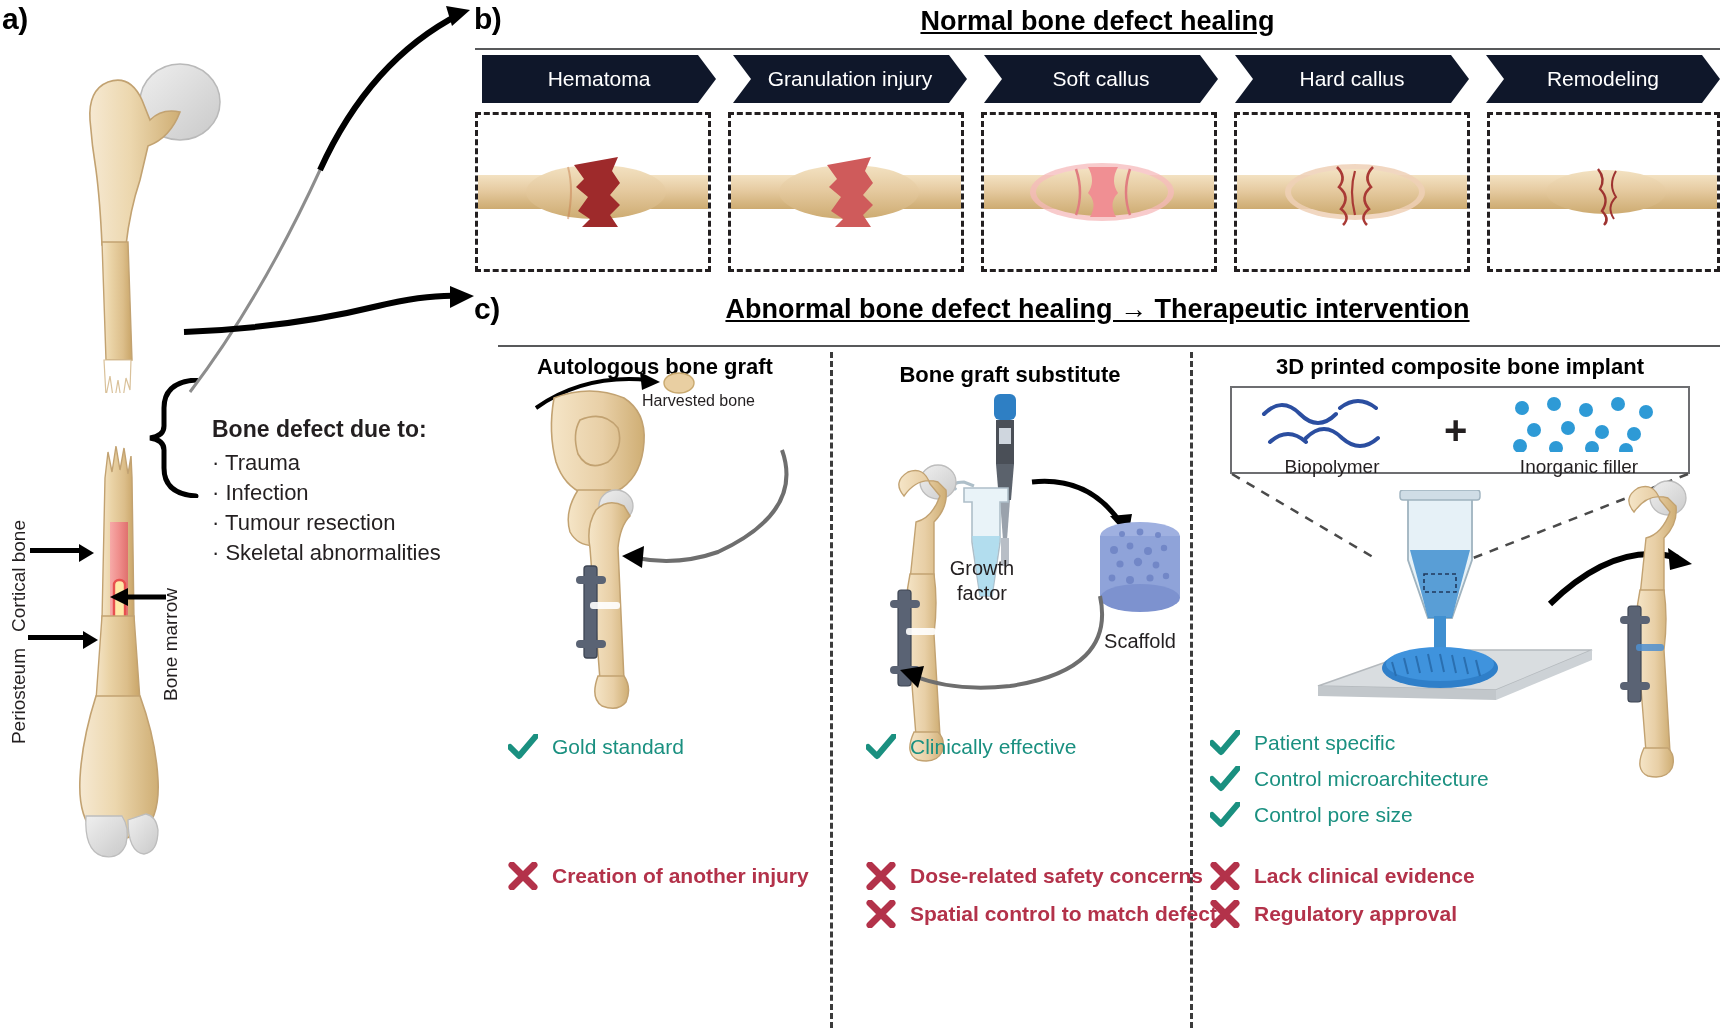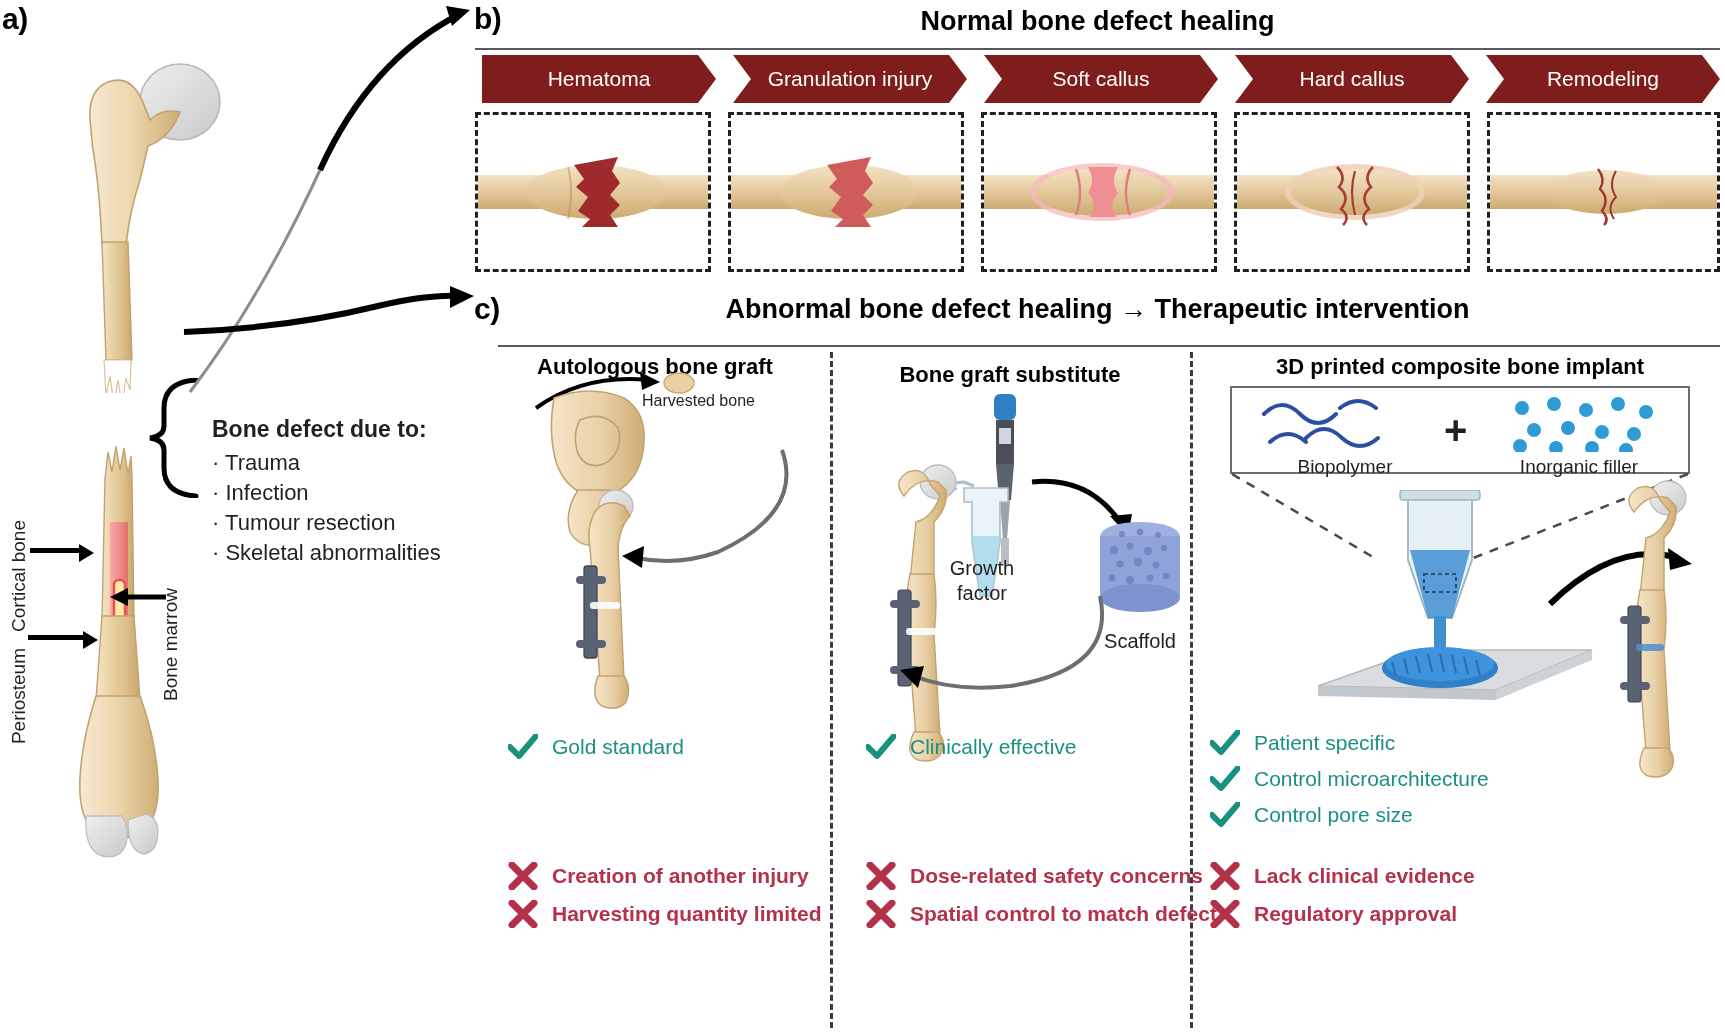--- a/index.html
+++ b/index.html
@@ -1,35 +1,35 @@
 <!DOCTYPE html>
 <html><head>
 <meta charset="utf-8">
 <style>
   html,body{margin:0;padding:0;background:#ffffff;}
   body{width:1725px;height:1035px;position:relative;overflow:hidden;
        font-family:"Liberation Sans","DejaVu Sans",sans-serif;color:#231f20;}
   .abs{position:absolute;}
   .panel-letter{font-size:30px;font-weight:700;color:#000;letter-spacing:-.5px;}
-  .sec-title{font-size:27px;font-weight:700;color:#000;text-align:center;}
+  .sec-title{font-size:27px;font-weight:700;color:#000;text-align:center;text-decoration:underline;}
 
   
   #panelA{left:0;top:0;width:470px;height:1035px;}
   .bone-label{font-size:19px;color:#231f20;white-space:nowrap;}
   .vert{writing-mode:vertical-rl;transform:rotate(180deg);}
   .arrow-r{position:absolute;height:0;border-top:5px solid #000;}
   .arrow-r:after{content:"";position:absolute;right:-14px;top:-9px;
      border-left:15px solid #000;border-top:9px solid transparent;border-bottom:9px solid transparent;}
   .defect-text{font-size:22px;line-height:30px;color:#231f20;}
 
   
   #panelB{left:470px;top:0;width:1255px;height:282px;}
   .rule{position:absolute;background:#58595b;height:2px;}
   .chev-row{position:absolute;left:5px;top:55px;display:flex;width:1245px;height:48px;}
-  .chev{flex:1;background:#7f1d1d;color:#fff;display:flex;align-items:center;
+  .chev{flex:1;background:#0f172a;color:#fff;display:flex;align-items:center;
         justify-content:center;font-size:21px;position:relative;margin-right:10px;
         clip-path:polygon(0 0, calc(100% - 18px) 0, 100% 50%, calc(100% - 18px) 100%, 0 100%);margin-left:7px;}
   .chev.first{clip-path:polygon(0 0, calc(100% - 18px) 0, 100% 50%, calc(100% - 18px) 100%, 0 100%);}
   .chev.mid{clip-path:polygon(0 0, calc(100% - 18px) 0, 100% 50%, calc(100% - 18px) 100%, 0 100%, 18px 50%);}
   .stage-box{position:absolute;top:112px;height:160px;border:3px dashed #231f20;
              box-sizing:border-box;overflow:hidden;}
 
   
   #panelC{left:470px;top:282px;width:1255px;height:753px;}
   .col-head{font-size:22px;font-weight:700;color:#000000;text-align:center;}
@@ -291,26 +291,20 @@
     </div>
   </div>
 
   <div class="abs" style="left:38px;top:580px;">
     <div class="pro con">
       <svg class="xm" viewBox="0 0 30 28">
         <path d="M4 3 L26 25 M26 3 L4 25" stroke="#b3324a" stroke-width="7" stroke-linecap="round"></path>
       </svg>
       <span class="txt">Creation of another injury</span>
     </div>
-    <div class="pro con">
-      <svg class="xm" viewBox="0 0 30 28">
-        <path d="M4 3 L26 25 M26 3 L4 25" stroke="#b3324a" stroke-width="7" stroke-linecap="round"></path>
-      </svg>
-      <span class="txt">Harvesting quantity limited</span>
-    </div>
   </div>
 
   <div class="abs col-head" style="left:380px;top:80px;width:320px;">Bone graft substitute</div>
 
   <svg class="abs" style="left:500px;top:108px;" width="70" height="180" viewBox="0 0 70 180">
     <rect x="24" y="4" width="22" height="26" rx="6" fill="#2e7fc4"></rect>
     <rect x="26" y="30" width="18" height="44" fill="#4a4f57"></rect>
     <rect x="29" y="38" width="12" height="16" fill="#cfd6de"></rect>
     <path d="M26 74 L44 74 L41 110 L29 110 Z" fill="#5b626c"></path>
     <path d="M30 110 L40 110 L37 150 L33 150 Z" fill="#9aa2ac"></path>
@@ -419,21 +413,21 @@
           <circle cx="62" cy="32" r="7"></circle>
           <circle cx="96" cy="36" r="7"></circle>
         <circle cx="128" cy="38" r="7"></circle>
           <circle cx="14" cy="50" r="7"></circle>
           <circle cx="50" cy="52" r="7"></circle>
         <circle cx="86" cy="52" r="7"></circle>
           <circle cx="120" cy="54" r="7"></circle>
       </g>
     </svg>
   </div>
-  <div class="abs mini-lbl" style="left:746px;top:174px;width:200px;padding-left:29px;">Biopolymer</div>
+  <div class="abs mini-lbl" style="left:762px;top:174px;width:200px;">Biopolymer</div>
   <div class="abs mini-lbl" style="left:1000px;top:174px;width:218px;">Inorganic filler</div>
 
   <svg class="abs" style="left:760px;top:190px;" width="462" height="92">
     <line x1="2" y1="2" x2="148" y2="88" stroke="#4a4a4a" stroke-width="2.5" stroke-dasharray="9 8"></line>
     <line x1="458" y1="2" x2="238" y2="88" stroke="#4a4a4a" stroke-width="2.5" stroke-dasharray="9 8"></line>
   </svg>
 
   <svg class="abs" style="left:830px;top:208px;" width="300" height="230" viewBox="0 0 300 230">
 
     <path d="M108 4 L172 4 L172 70 L152 128 L128 128 L108 70 Z" fill="#e6f1f7" stroke="#9fb3bf" stroke-width="1.8"></path>

